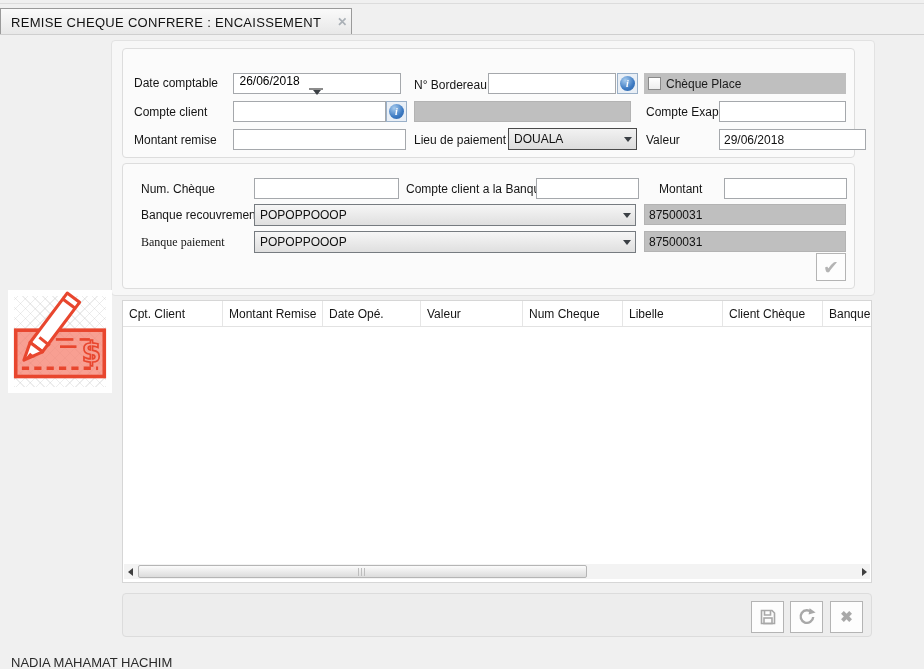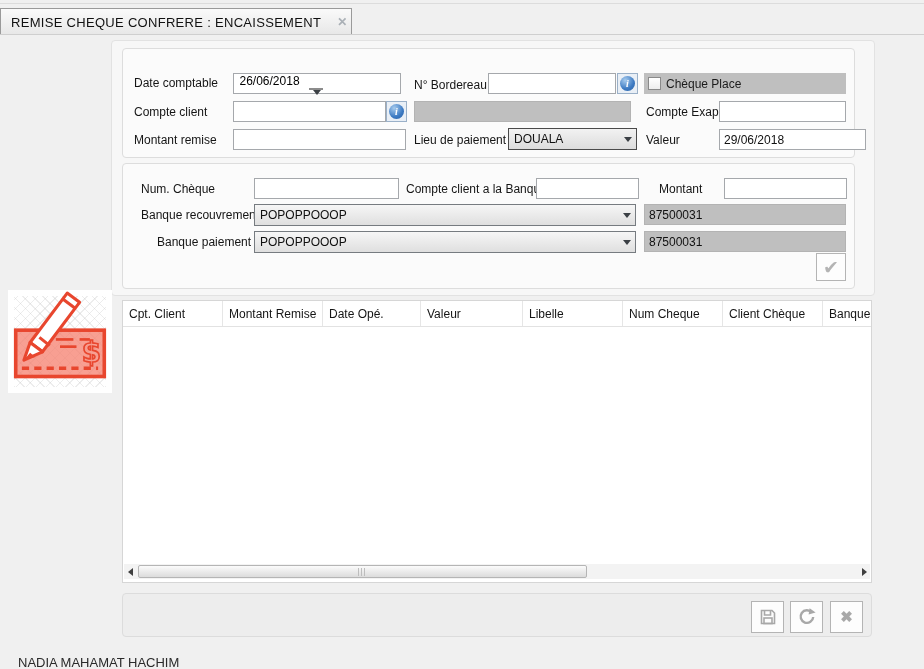--- a/index.html
+++ b/index.html
@@ -93,21 +93,21 @@
   .tb-save{left:628px;} .tb-refresh{left:667px;} .tb-close{left:707px; font-size:15px; font-weight:bold;}
 
   
   .cheque-card { position:absolute; left:8px; top:290px; width:104px; height:103px; background:#fff; }
   .crosshatch { position:absolute; left:6px; top:6px; right:6px; bottom:6px;
       background:
         repeating-linear-gradient(45deg,  rgba(190,190,190,.28) 0 1px, transparent 1px 7px),
         repeating-linear-gradient(-45deg, rgba(190,190,190,.28) 0 1px, transparent 1px 7px); }
   .cheque-svg { position:absolute; left:0; top:0; }
 
-  .footer-user { position:absolute; left:18px; top:655px; font-size:13px; color:#2a2a2a; white-space:nowrap; }
+  .footer-user { position:absolute; left:11px; top:655px; font-size:13px; color:#2a2a2a; white-space:nowrap; }
 </style>
 </head>
 <body>
 
 <div class="screen">
   <div class="top-rule"></div>
 
   <div class="tab">
     <span class="tab-label">REMISE CHEQUE CONFRERE : ENCAISSEMENT</span>
     <span class="tab-close">✕</span>
@@ -165,21 +165,21 @@
 
     <span class="lbl" style="left:18px; top:44px;">Banque recouvrement</span>
     <div class="combo" style="left:131px; top:40px; width:382px;">
       <span class="combo-text">POPOPPOOOP</span>
       <span class="combo-btn">
           <span class="dd-tri"></span>
         </span>
     </div>
     <div class="tb-gray" style="left:521px; top:40px; width:202px;">87500031</div>
 
-    <span class="lbl" style="left:34px; top:71px;">Banque paiement</span>
+    <span class="lbl" style="left:18px; top:71px;font-family:Liberation Serif, serif;">Banque paiement</span>
     <div class="combo" style="left:131px; top:67px; width:382px;">
       <span class="combo-text">POPOPPOOOP</span>
       <span class="combo-btn">
           <span class="dd-tri"></span>
         </span>
     </div>
     <div class="tb-gray" style="left:521px; top:67px; width:202px;">87500031</div>
 
     <div class="check-btn">
       <span>✔</span>
@@ -204,22 +204,22 @@
       <polygon points="21,61 26,65 15,68" fill="#e8462e"></polygon>
     </svg>
   </div>
 
   <div class="grid-panel">
     <div class="grid-head">
       <div class="th c0">Cpt. Client</div>
       <div class="th c1">Montant Remise</div>
       <div class="th c2">Date Opé.</div>
       <div class="th c3">Valeur</div>
+      <div class="th c4">Num Cheque</div>
       <div class="th c5">Libelle</div>
-      <div class="th c4">Num Cheque</div>
       <div class="th c6">Client Chèque</div>
       <div class="th c7">Banque p</div>
     </div>
     <div class="hscroll">
       <span class="scroll-arrow">
           <span class="tri-left"></span>
         </span>
       <span class="scroll-track">
         <span class="scroll-thumb">
             <span class="grip"></span>

